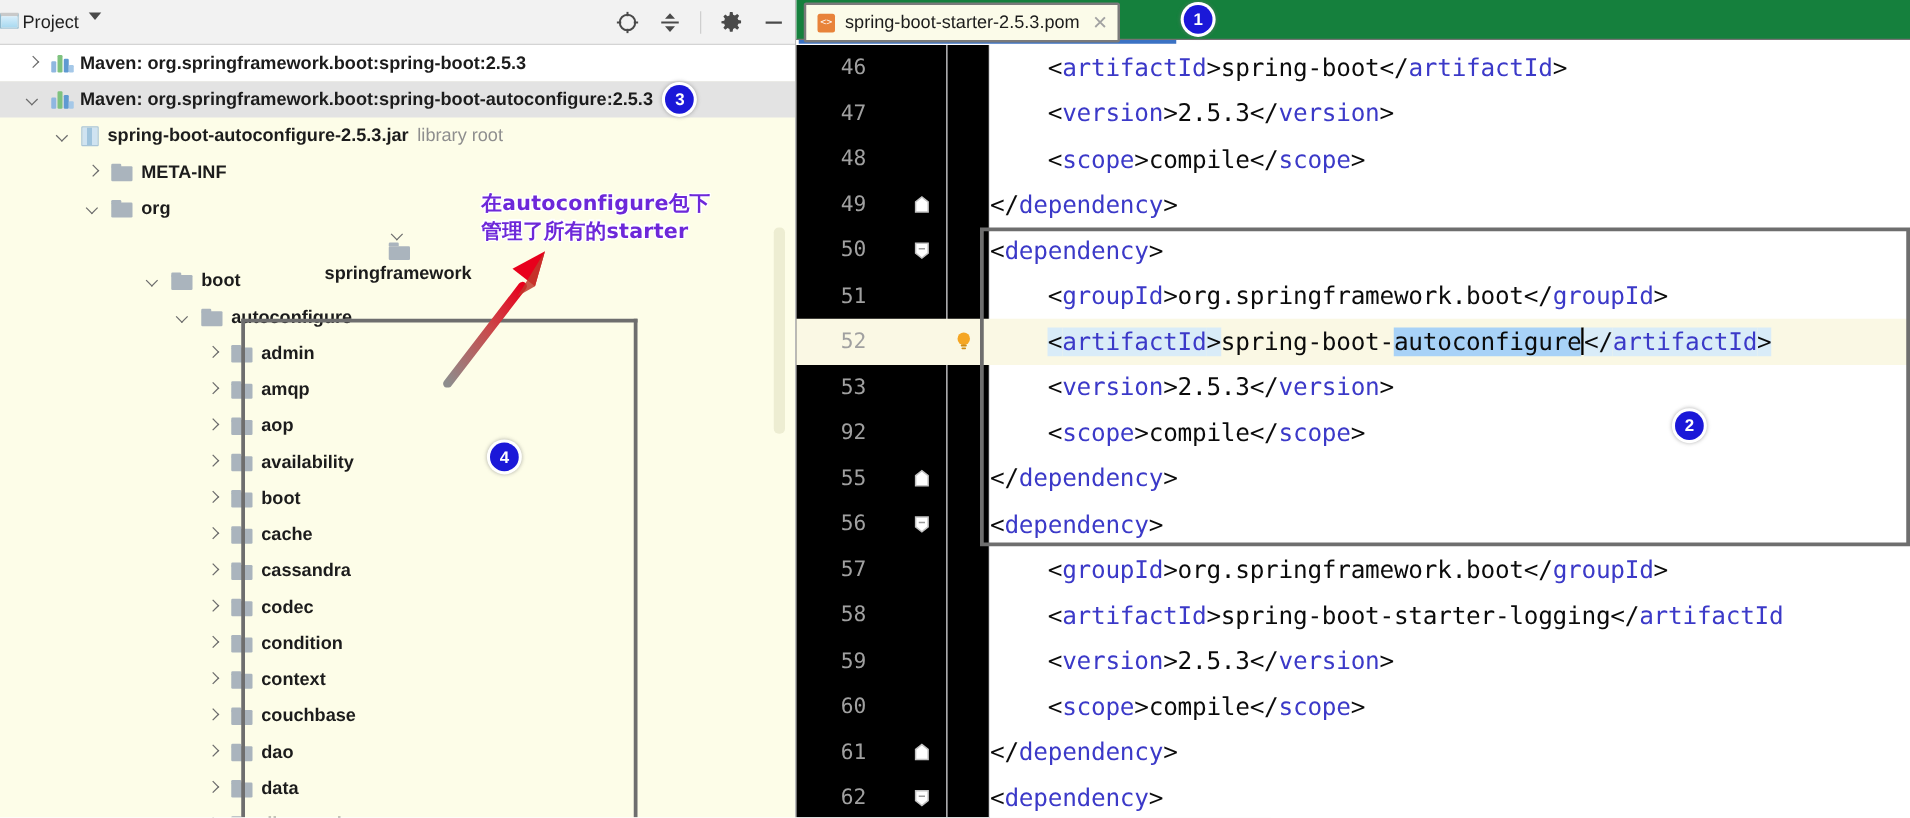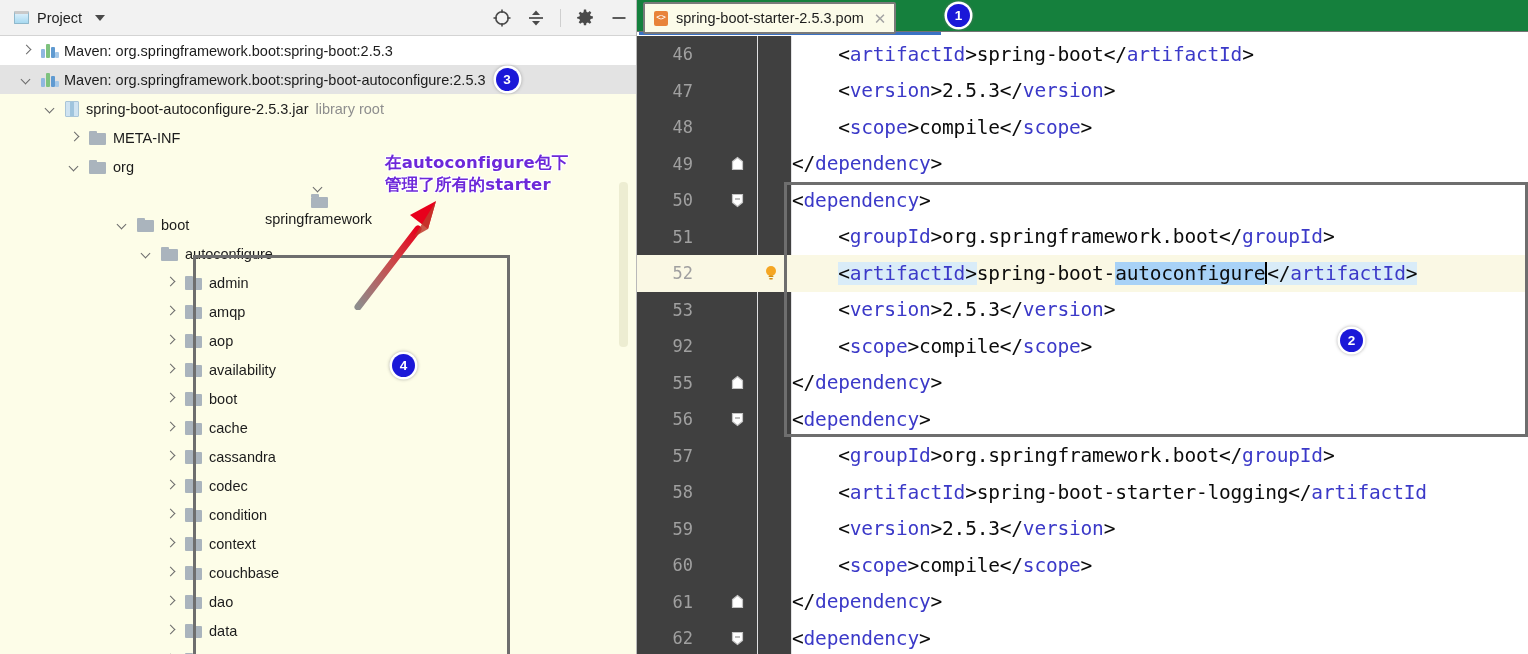--- a/index.html
+++ b/index.html
@@ -36,23 +36,21 @@
     left: 0; top: 0;
     width: 637px; height: 36px;
     background: #f2f2f2;
     border-bottom: 1px solid #d4d4d4;
     box-sizing: border-box;
     display: flex;
     align-items: center;
   }
   .panel-title-wrap {
     display: flex;
-    align-items: center;
-    gap: 8px;
-    margin-left: 14px;
+    gap: 3px;
   }
   .proj-icon {
     width: 15px; height: 13px;
     background: linear-gradient(#d7eefb, #a8d9f0);
     border: 1px solid #8fb8cc;
     border-top: 3px solid #c9c9c9;
     box-sizing: border-box;
     border-radius: 1px;
   }
   .panel-title-text {
@@ -158,21 +156,21 @@
     background: #aab4bd;
     border-radius: 1px 1px 0 0;
   }
   .ic-folder::after {
     content: "";
     position: absolute; left: 0; top: 2.5px;
     width: 17px; height: 11.5px;
     background: #aab4bd;
     border-radius: 1px;
   }
-  .tlabel { color:#1c1c1c; }
+  .tlabel { color:#1c1c1c;font-weight:bold; }
   .tlabel-dim { color: #8e8e8e; margin-left: 7px; }
 
   
   .badge {
     width: 23px; height: 23px;
     border-radius: 50%;
     background: #1b18d8;
     color: #ffffff;
     font-size: 13.5px;
     font-weight: bold;
@@ -292,21 +290,21 @@
 
   #code-area {
     position: absolute;
     left: 0; top: 36px;
     width: 891px; height: 618px;
   }
   #gutter {
     position: absolute;
     left: 0; top: 0;
     width: 155px; height: 618px;
-    background: #404040;
+    background: #000000;
     border-right: 1px solid #e2e2e4;
     box-sizing: border-box;
   }
   #gutter-fold-line {
     position: absolute;
     left: 120px; top: 0;
     width: 1px; height: 618px;
     background: #e0e0e2;
   }
   .gline {

